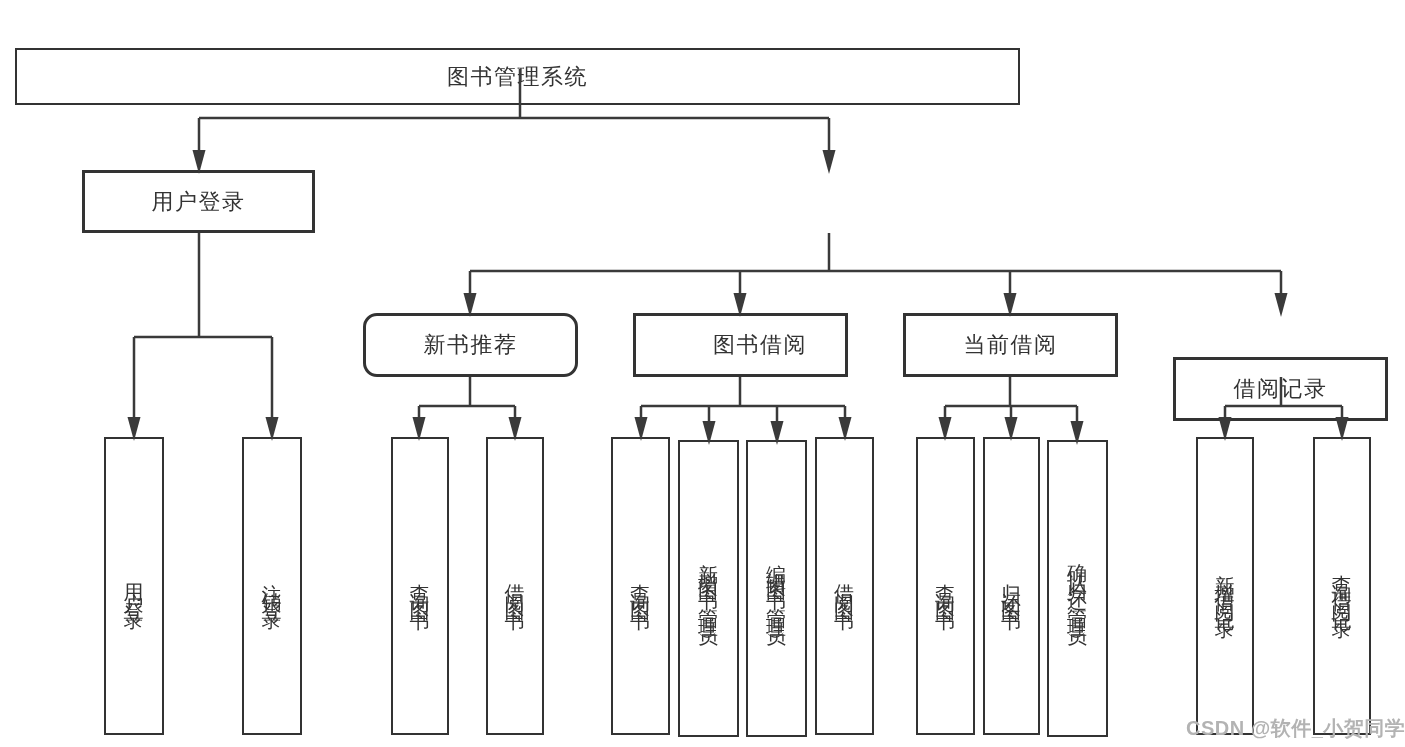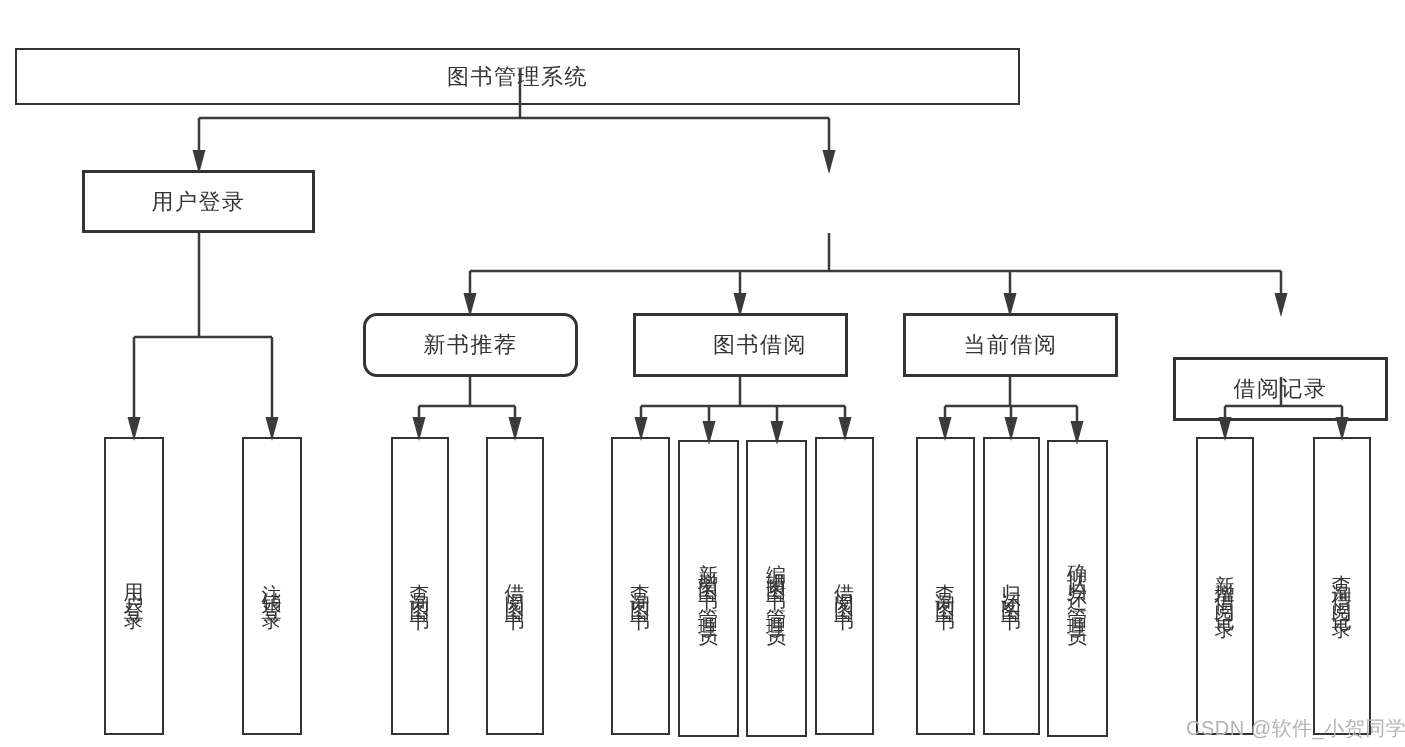--- a/index.html
+++ b/index.html
@@ -53,20 +53,21 @@
   }
   .watermark {
     position: absolute;
     left: 1186px;
     top: 715px;
     font-size: 20px;
     letter-spacing: 0.5px;
     color: #b3b3b3;
     z-index: 6;
     white-space: nowrap;
+    font-weight: bold;
   }
 </style>
 </head>
 <body>
 
 <div class="stage">
 
   <div class="hbox root" style="left:15px; top:12px; width:1005px; height:57px;">
     <span>图书管理系统</span>
   </div>

